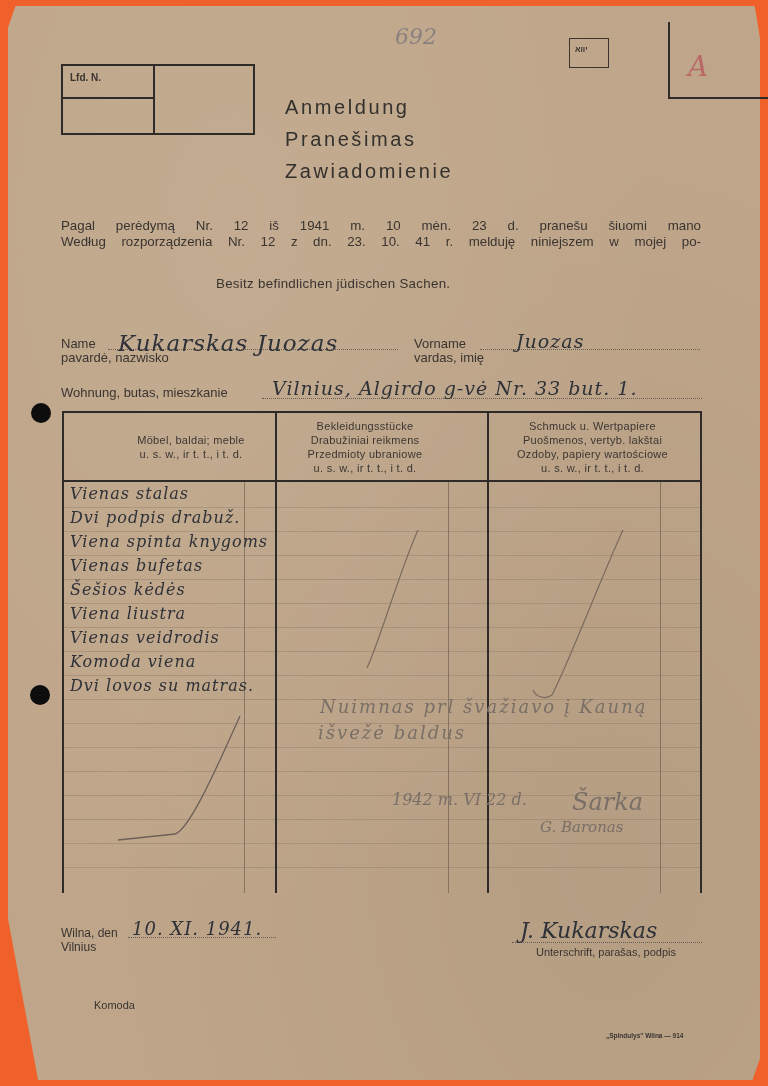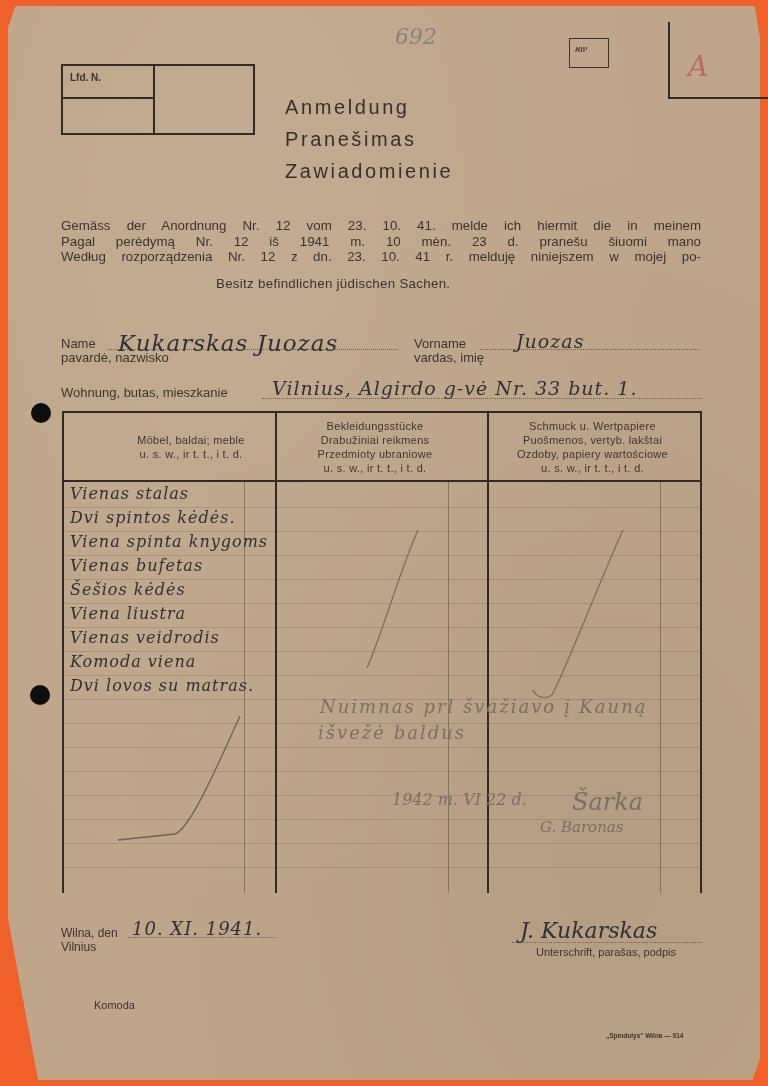--- a/index.html
+++ b/index.html
@@ -66,21 +66,20 @@
     <div class="v"></div>
     <div class="h"></div>
   </div>
 <div class="abs lfd-label">Lfd. N.</div>
 
 <div class="abs title" style="top:96px">Anmeldung</div>
 <div class="abs title" style="top:128px">Pranešimas</div>
 <div class="abs title" style="top:160px">Zawiadomienie</div>
 
 <div class="abs intro">
-  <div>Gemäss der Anordnung Nr. 12 vom 23. 10. 41. melde ich hiermit die in meinem</div>
   <div>Pagal perėdymą Nr. 12 iš 1941 m. 10 mėn. 23 d. pranešu šiuomi mano</div>
   <div>Według rozporządzenia Nr. 12 z dn. 23. 10. 41 r. melduję niniejszem w mojej po-</div>
 </div>
 <div class="abs intro-cont">
   <div>Besitz befindlichen jüdischen Sachen.</div>
 </div>
 
 <div class="abs lbl" style="left:61px;top:337px">Name</div>
 <div class="abs lbl" style="left:61px;top:351px">pavardė, nazwisko</div>
 <div class="abs field-line" style="left:108px;top:349px;width:290px"></div>
@@ -121,36 +120,36 @@
   <div class="sub" style="left:596px"></div>
 
   <div class="vdiv" style="left:211px"></div>
   <div class="vdiv" style="left:423px"></div>
   <div class="hdr-line"></div>
 
   <div class="col-head" style="left:0;width:254px;top:20px">
     <div>Möbel, baldai; meble</div>
     <div>u. s. w., ir t. t., i t. d.</div>
   </div>
-  <div class="col-head" style="left:221px;width:180px">
+  <div class="col-head" style="left:211px;width:180px">
     <div>Bekleidungsstücke</div>
     <div>Drabužiniai reikmens</div>
     <div>Przedmioty ubraniowe</div>
     <div>u. s. w., ir t. t., i t. d.</div>
   </div>
   <div class="col-head" style="left:423px;width:211px">
     <div>Schmuck u. Wertpapiere</div>
     <div>Puošmenos, vertyb. lakštai</div>
     <div>Ozdoby, papiery wartościowe</div>
     <div>u. s. w., ir t. t., i t. d.</div>
   </div>
 </div>
 
 <div class="hand item" style="top:484px">Vienas stalas</div>
-<div class="hand item" style="top:508px">Dvi spintos kėdės.</div>
+<div class="hand item" style="top:508px">Dvi podpis drabuž.</div>
 <div class="hand item" style="top:532px">Viena spinta knygoms</div>
 <div class="hand item" style="top:556px">Vienas bufetas</div>
 <div class="hand item" style="top:580px">Šešios kėdės</div>
 <div class="hand item" style="top:604px">Viena liustra</div>
 <div class="hand item" style="top:628px">Vienas veidrodis</div>
 <div class="hand item" style="top:652px">Komoda viena</div>
 <div class="hand item" style="top:676px">Dvi lovos su matras.</div>
 
 <svg class="abs" style="left:0;top:0" width="768" height="1086">
   <path d="M240 716 C220 760, 190 830, 175 834 L118 840" stroke="#6d6058" stroke-width="1.3" fill="none"></path>

